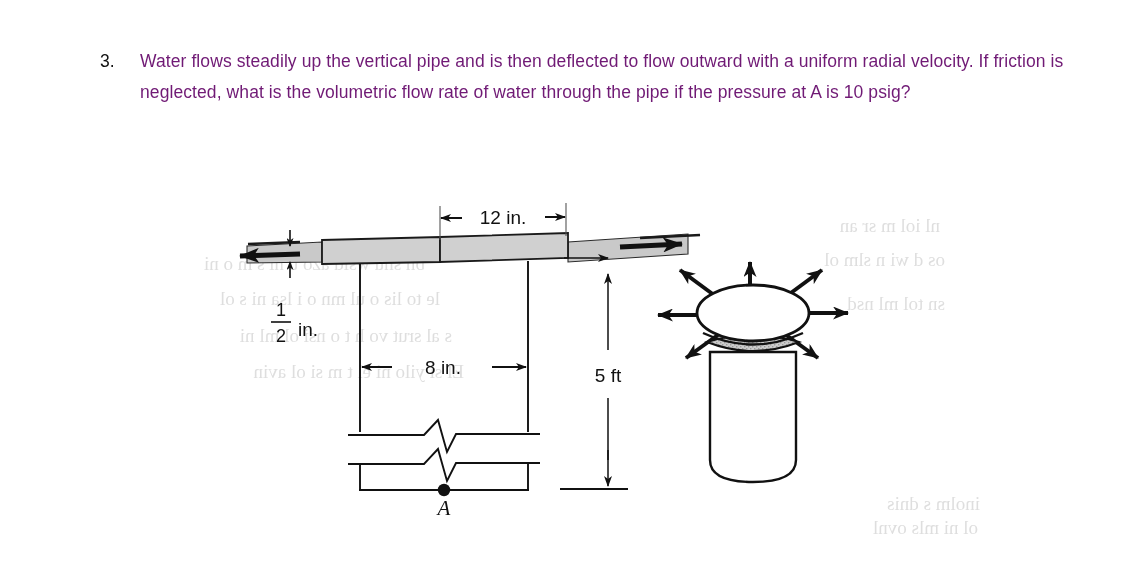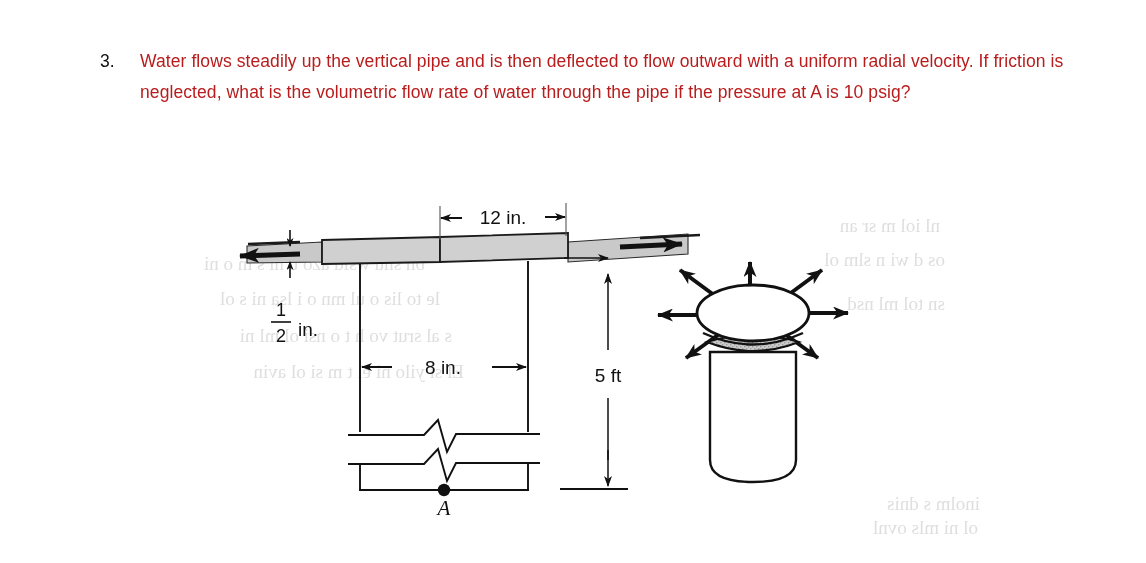--- a/index.html
+++ b/index.html
@@ -31,21 +31,21 @@
     width: 40px;
     flex: 0 0 40px;
     font-size: 17.5px;
     line-height: 31px;
     color: #111;
   }
   #question-text {
     flex: 1 1 auto;
     font-size: 17.5px;
     line-height: 31px;
-    color: #b91c1c;
+    color: #701a75;
     letter-spacing: 0.005em;
   }
 
   
   #figure {
     position: absolute;
     left: 0;
     top: 170px;
     width: 1146px;
     height: 393px;

